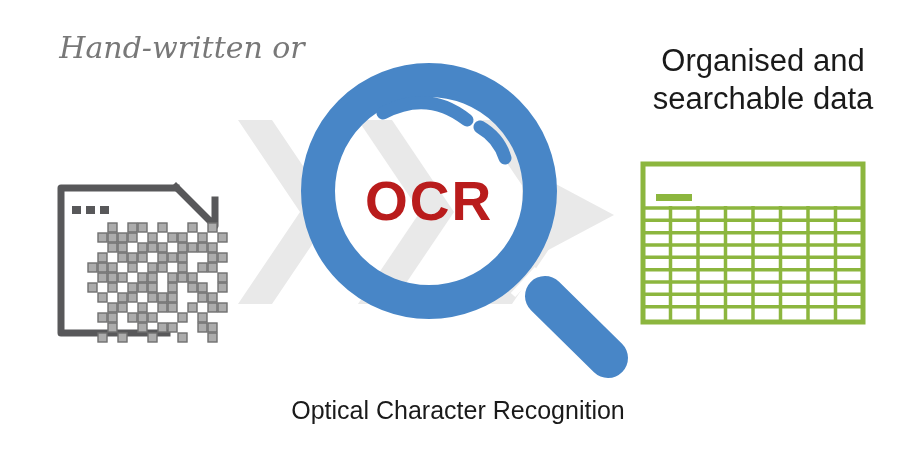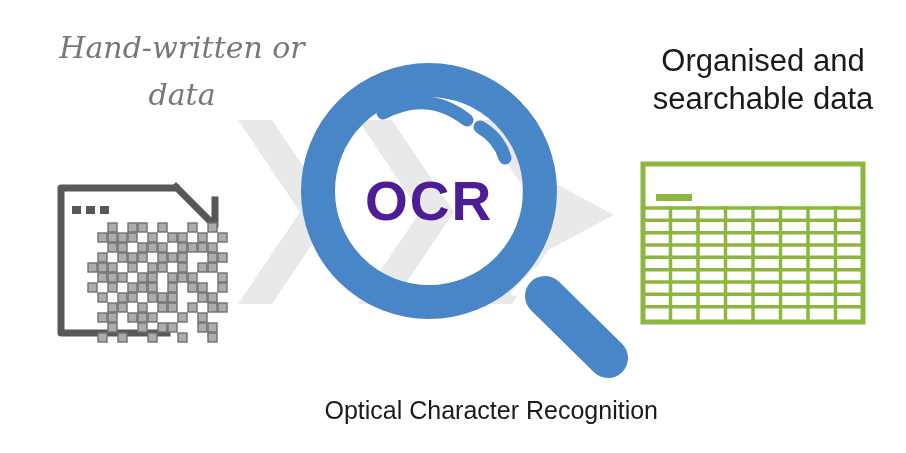--- a/index.html
+++ b/index.html
@@ -37,25 +37,25 @@
   .right-label{
     position:absolute;left:618px;top:42px;width:290px;
     text-align:center;
     font-size:31px;line-height:38px;
     color:var(--text-black,#1A1A1A);
   }
   .ocr-label{
     position:absolute;left:344px;top:169px;width:170px;
     text-align:center;
     font-size:55px;font-weight:bold;letter-spacing:2px;
-    color:#4c1d95;
+    color:#b91c1c;
   }
   .caption{
     position:absolute;left:258px;top:396px;width:400px;
-    text-align:right;
+    text-align:center;
     font-size:25px;
     color:var(--text-black,#1A1A1A);
   }
 </style>
 </head>
 <body>
 
 <div class="stage">
 
   <svg width="906" height="453" viewBox="0 0 906 453">
@@ -200,21 +200,20 @@
           <line class="tbl-line" x1="753" y1="206" x2="753" y2="320"></line>
           <line class="tbl-line" x1="780.5" y1="206" x2="780.5" y2="320"></line>
           <line class="tbl-line" x1="808" y1="206" x2="808" y2="320"></line>
           <line class="tbl-line" x1="835.5" y1="206" x2="835.5" y2="320"></line>
         </g>
     </g>
   </svg>
 
   <div class="left-label">
     <div>Hand-written or</div>
-    <div>data</div>
   </div>
 
   <div class="ocr-label">OCR</div>
 
   <div class="right-label">
     <div>Organised and</div>
     <div>searchable data</div>
   </div>
 
   <div class="caption">Optical Character Recognition</div>

